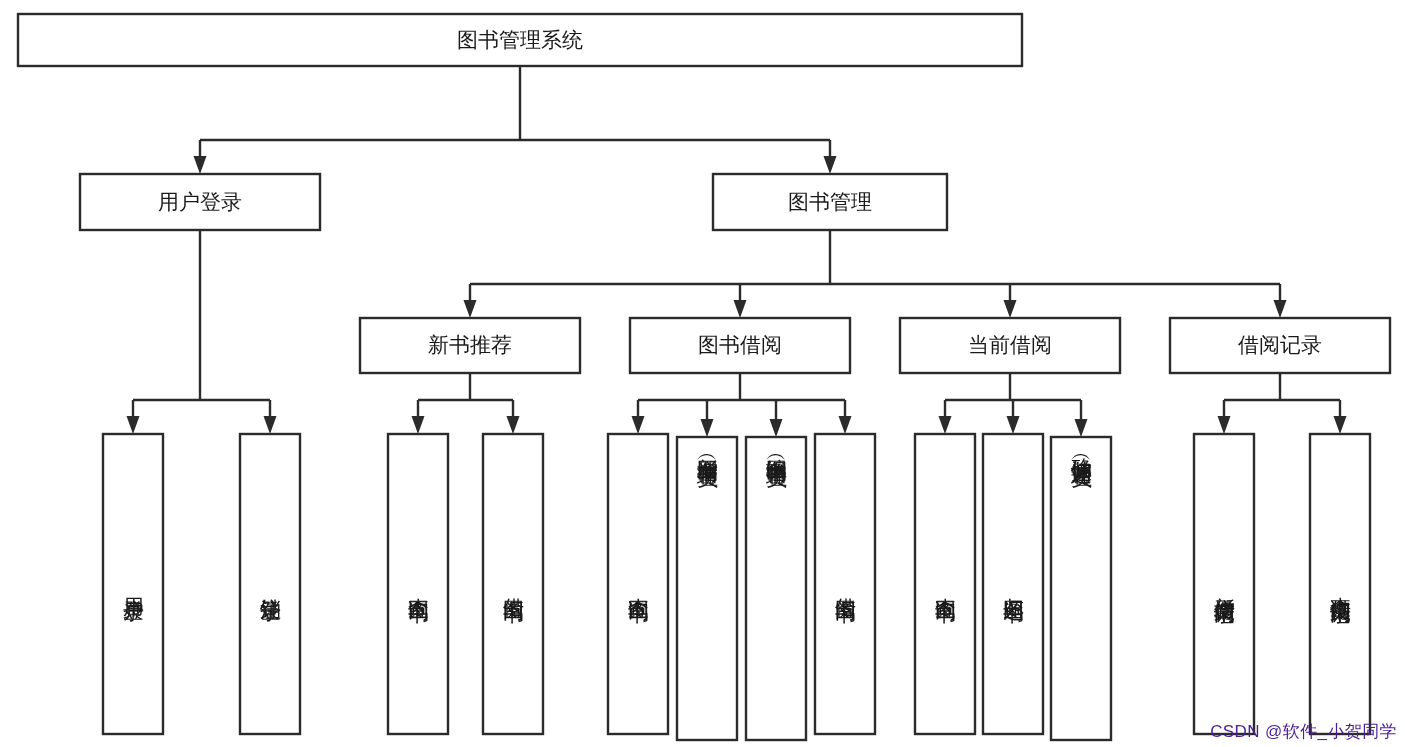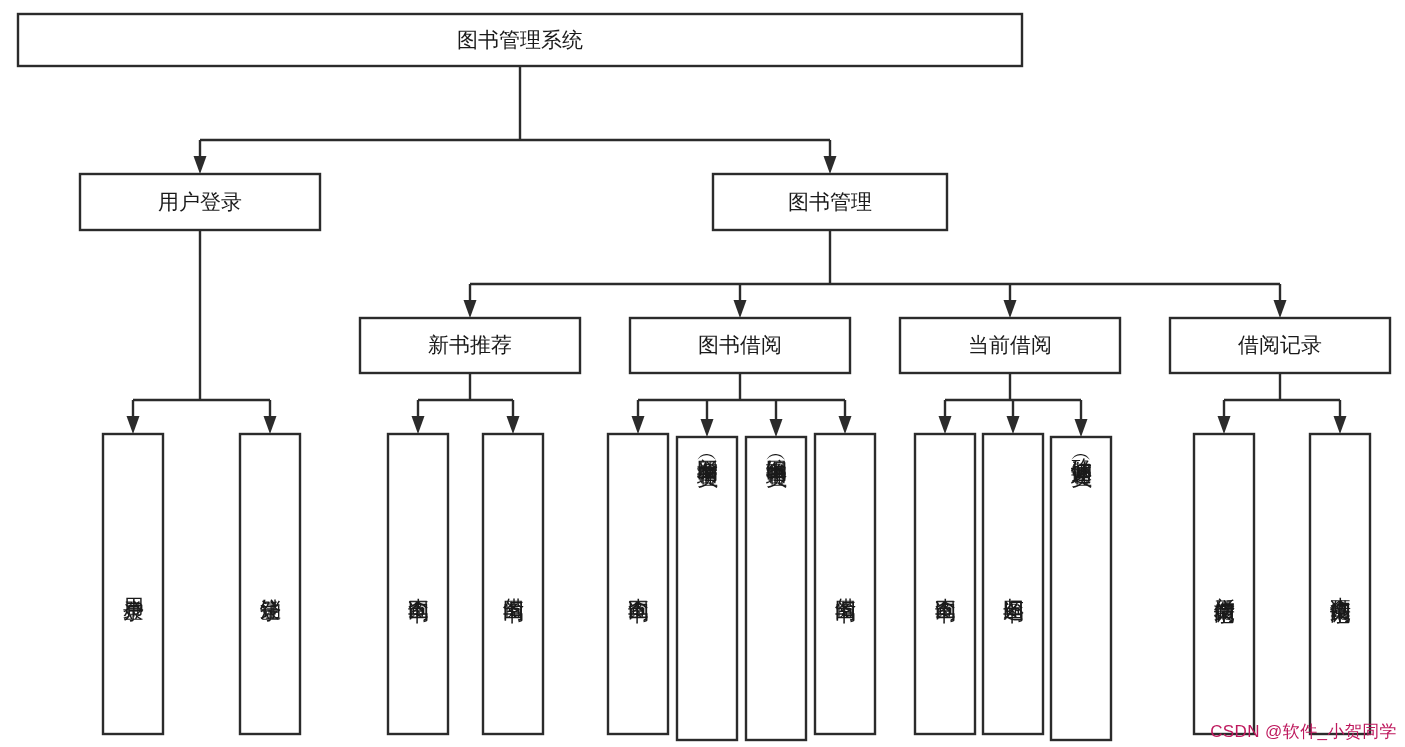--- a/index.html
+++ b/index.html
@@ -63,21 +63,21 @@
     color: #1a1a1a;
     letter-spacing: 1.5px;
     white-space: nowrap;
   }
   .watermark {
     position: absolute;
     right: 8px;
     bottom: 4px;
     font-family: "Liberation Sans", "DejaVu Sans", sans-serif;
     font-size: 17px;
-    color: #be185d;
+    color: #4c1d95;
     letter-spacing: 0.4px;
     user-select: none;
   }
 </style>
 </head>
 <body>
 
 <div id="canvas-wrap">
 
   <svg class="diagram" viewBox="0 0 1405 747">

